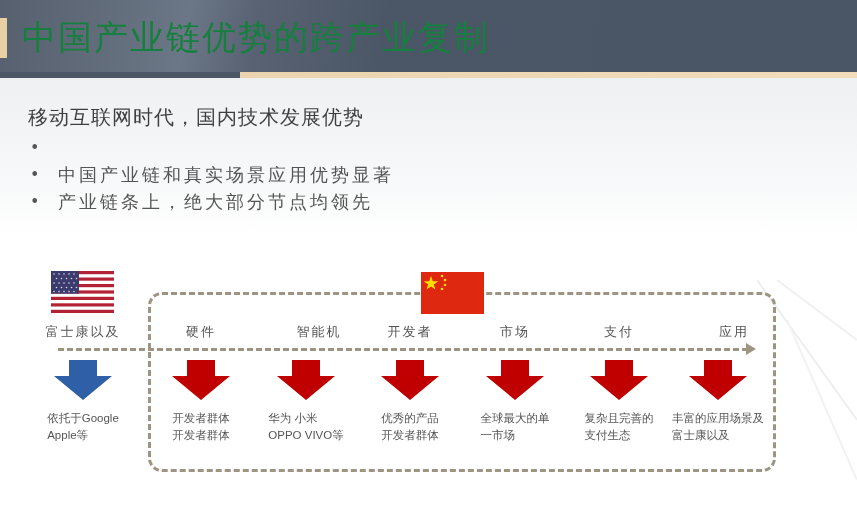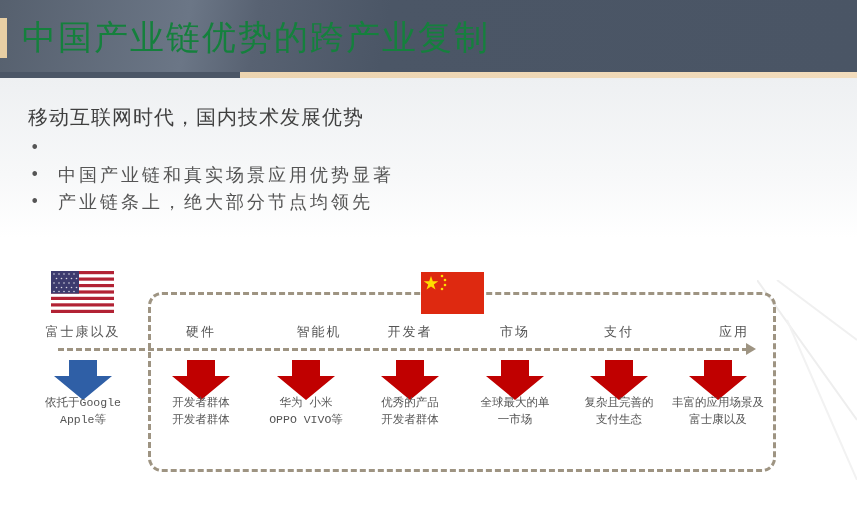--- a/index.html
+++ b/index.html
@@ -62,23 +62,23 @@
     position:absolute; left:746px; top:343px; width:0; height:0;
     border-left:10px solid #9e9482; border-top:6px solid transparent; border-bottom:6px solid transparent;
   }
 
   .stage-label {
     position:absolute; top:323px; font-size:13px; color:#555; letter-spacing:2px;
     transform:translateX(-50%); white-space:nowrap; font-family:"DejaVu Serif", serif;
   }
   .down-arrow { position:absolute; top:360px; width:58px; height:40px; transform:translateX(-50%); }
   .desc {
-    position:absolute; top:394px; font-size:11.5px; color:#555; text-align:center;
+    position:absolute; top:410px; font-size:11.5px; color:#555; text-align:left;
     transform:translateX(-50%); line-height:17px; white-space:nowrap;
-    font-family:Liberation Mono, monospace;
+    font-family:Liberation Sans, sans-serif;
   }
 </style>
 </head>
 <body>
 
 <div class="header"></div>
 <div class="header-cut"></div>
 <div class="accent-bar"></div>
 <div class="title">中国产业链优势的跨产业复制</div>
 

